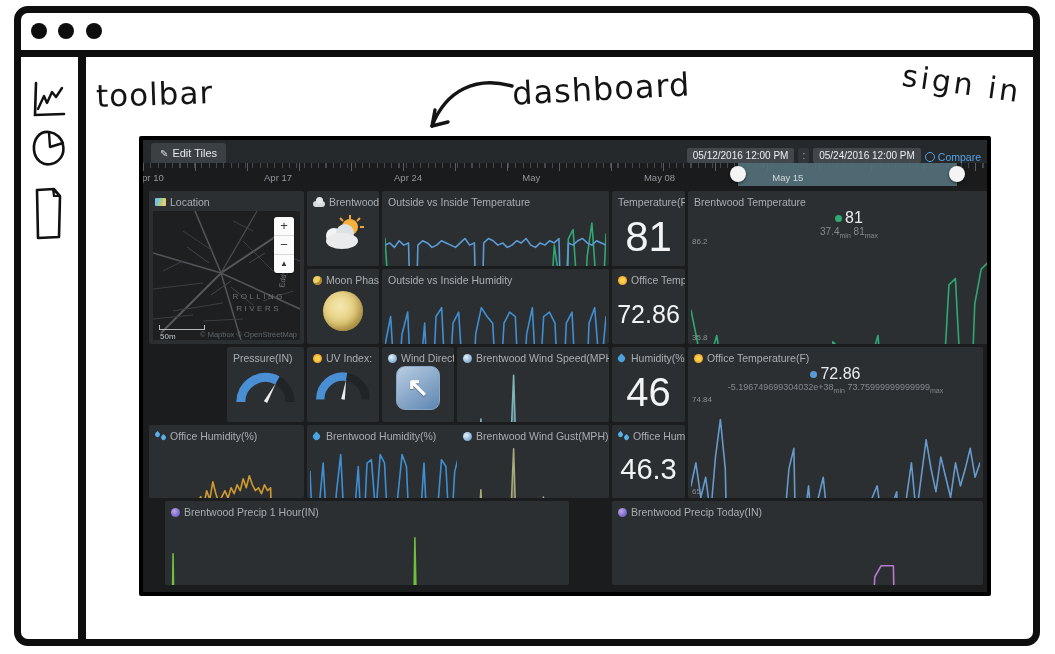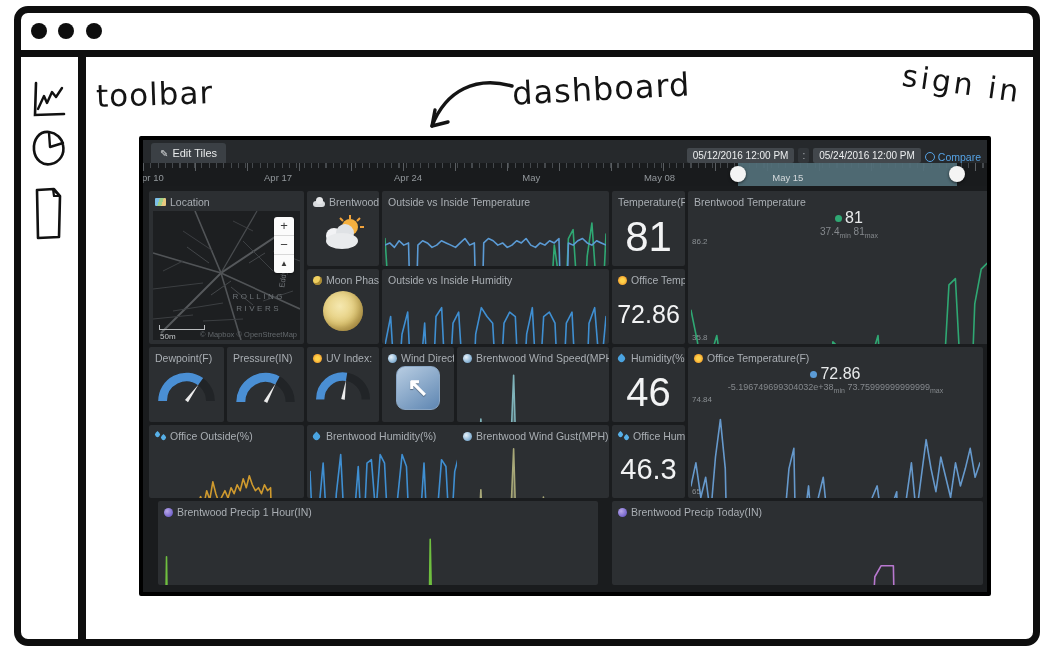--- a/index.html
+++ b/index.html
@@ -234,30 +234,20 @@
           <div class="lg-val"><span class="lg-dot" style="background:#2fa873"></span><span>81</span></div>
           <div class="lg-mm"><span>37.4</span><sub>min</sub>&nbsp;<span>81</span><sub>max</sub></div>
         </div>
         <span class="ylab" style="top:46px">86.2</span>
         <span class="ylab" style="bottom:2px">35.8</span>
         <svg class="spark" style="top:56px;bottom:8px" viewBox="0 0 100 100" preserveAspectRatio="none">
             <polyline points="0.00,20 2.04,30 4.08,45 6.12,35 8.16,28 10.20,42 12.24,55 14.29,62 16.33,48 18.37,70 20.41,82 22.45,94 24.49,75 26.53,50 28.57,70 30.61,72 32.65,58 34.69,40 36.73,62 38.78,85 40.82,78 42.86,55 44.90,30 46.94,32 48.98,58 51.02,70 53.06,64 55.10,60 57.14,35 59.18,28 61.22,55 63.27,62 65.31,52 67.35,58 69.39,60 71.43,42 73.47,35 75.51,62 77.55,68 79.59,48 81.63,12 83.67,10 85.71,48 87.76,72 89.80,18 91.84,7 93.88,5 95.92,42 97.96,15 100.00,7" fill="none" stroke="#2fa873" stroke-width="1.6" vector-effect="non-scaling-stroke" stroke-linejoin="round" stroke-linecap="round"></polyline>
           </svg>
       </div>
 
-      <div class="tile" style="left:6px;top:161px;width:75px;height:75px">
-        <div class="th">
-            <span>Dewpoint(F)</span>
-          </div>
-        <svg class="gauge" viewBox="0 0 100 58">
-            <path d="M12.00,54.00 A38,38 0 0 1 88.00,54.00" stroke="#212427" stroke-width="14" fill="none"></path>
-            <path d="M12.00,54.00 A38,38 0 0 1 72.34,23.26" stroke="#4a8fd4" stroke-width="14" fill="none"></path>
-            <polygon points="69.4,27.3 47.6,52.2 50.0,54.0 52.4,55.8" fill="#ececec"></polygon>
-          </svg>
-      </div>
       <div class="tile" style="left:84px;top:161px;width:77px;height:75px">
         <div class="th">
             <span>Pressure(IN)</span>
           </div>
         <svg class="gauge" viewBox="0 0 100 58">
             <path d="M12.00,54.00 A38,38 0 0 1 88.00,54.00" stroke="#212427" stroke-width="14" fill="none"></path>
             <path d="M12.00,54.00 A38,38 0 0 1 68.31,20.70" stroke="#4a8fd4" stroke-width="14" fill="none"></path>
             <polygon points="65.9,25.1 47.4,52.6 50.0,54.0 52.6,55.4" fill="#ececec"></polygon>
           </svg>
       </div>
@@ -312,21 +302,21 @@
         <span class="ylab" style="top:48px">74.84</span>
         <span class="ylab" style="bottom:2px">65</span>
         <svg class="spark" style="top:58px;bottom:8px" viewBox="0 0 100 100" preserveAspectRatio="none">
             <polyline points="0.00,28 1.69,20 3.39,32 5.08,25 6.78,38 8.47,18 10.17,5 11.86,22 13.56,100 15.25,38 16.95,52 18.64,42 20.34,62 22.03,50 23.73,68 25.42,80 27.12,72 28.81,88 30.51,82 32.20,42 33.90,22 35.59,15 37.29,100 38.98,42 40.68,28 42.37,50 44.07,32 45.76,25 47.46,42 49.15,55 50.85,42 52.54,68 54.24,52 55.93,38 57.63,50 59.32,58 61.02,45 62.71,32 64.41,28 66.10,40 67.80,48 69.49,35 71.19,30 72.88,100 74.58,32 76.27,20 77.97,38 79.66,25 81.36,12 83.05,22 84.75,30 86.44,18 88.14,25 89.83,32 91.53,20 93.22,28 94.92,22 96.61,15 98.31,25 100.00,20" fill="none" stroke="#6699cc" stroke-width="1.6" vector-effect="non-scaling-stroke" stroke-linejoin="round" stroke-linecap="round"></polyline>
           </svg>
       </div>
 
       <div class="tile" style="left:6px;top:239px;width:155px;height:73px">
         <div class="th">
             <span class="ic ic-drops"></span>
-            <span>Office Outside(%)</span>
+            <span>Office Humidity(%)</span>
           </div>
         <svg class="spark" viewBox="0 0 100 100" preserveAspectRatio="none">
             <polyline points="0.00,52 2.04,40 4.08,45 6.12,58 8.16,42 10.20,40 12.24,48 14.29,54 16.33,40 18.37,38 20.41,43 22.45,37 24.49,60 26.53,42 28.57,37 30.61,39 32.65,34 34.69,40 36.73,30 38.78,36 40.82,24 42.86,32 44.90,38 46.94,34 48.98,30 51.02,35 53.06,28 55.10,32 57.14,26 59.18,30 61.22,22 63.27,28 65.31,20 67.35,26 69.39,30 71.43,28 73.47,32 75.51,26 77.55,30 79.59,28 81.63,100 83.67,42 85.71,45 87.76,38 89.80,40 91.84,42 93.88,38 95.92,40 97.96,37 100.00,39" fill="none" stroke="#cf9a2e" stroke-width="1.6" vector-effect="non-scaling-stroke" stroke-linejoin="round" stroke-linecap="round"></polyline>
           </svg>
       </div>
 
       <div class="tile" style="left:164px;top:239px;width:177px;height:73px">
         <div class="th">
             <span class="ic ic-drop"></span>
             <span>Brentwood Humidity(%)</span>
@@ -348,21 +338,21 @@
       </div>
 
       <div class="tile" style="left:469px;top:239px;width:73px;height:73px">
         <div class="th">
             <span class="ic ic-drops"></span>
             <span>Office Humi...</span>
           </div>
         <div class="bignum" style="font-size:29px">46.3</div>
       </div>
 
-      <div class="tile" style="left:15px;top:315px;width:440px;height:84px">
+      <div class="tile" style="left:22px;top:315px;width:404px;height:84px">
         <div class="th">
             <span class="ic ic-precip"></span>
             <span>Brentwood Precip 1 Hour(IN)</span>
           </div>
         <svg class="spark" viewBox="0 0 100 100" preserveAspectRatio="none">
             <polyline points="0.00,98 1.27,8 2.53,94 3.80,98 5.06,98 6.33,98 7.59,98 8.86,98 10.13,98 11.39,98 12.66,98 13.92,98 15.19,98 16.46,98 17.72,98 18.99,98 20.25,98 21.52,98 22.78,98 24.05,98 25.32,98 26.58,98 27.85,98 29.11,98 30.38,98 31.65,98 32.91,98 34.18,98 35.44,86 36.71,83 37.97,96 39.24,98 40.51,98 41.77,81 43.04,97 44.30,98 45.57,98 46.84,98 48.10,98 49.37,98 50.63,98 51.90,98 53.16,98 54.43,98 55.70,98 56.96,98 58.23,98 59.49,92 60.76,96 62.03,4 63.29,65 64.56,72 65.82,90 67.09,98 68.35,98 69.62,98 70.89,98 72.15,98 73.42,98 74.68,98 75.95,98 77.22,98 78.48,98 79.75,98 81.01,98 82.28,98 83.54,98 84.81,98 86.08,98 87.34,98 88.61,98 89.87,98 91.14,98 92.41,98 93.67,98 94.94,98 96.20,98 97.47,98 98.73,98 100.00,98" fill="none" stroke="#6fbf3f" stroke-width="1.6" vector-effect="non-scaling-stroke" stroke-linejoin="round" stroke-linecap="round"></polyline>
           </svg>
       </div>
 
       <div class="tile" style="left:469px;top:315px;width:371px;height:84px">

